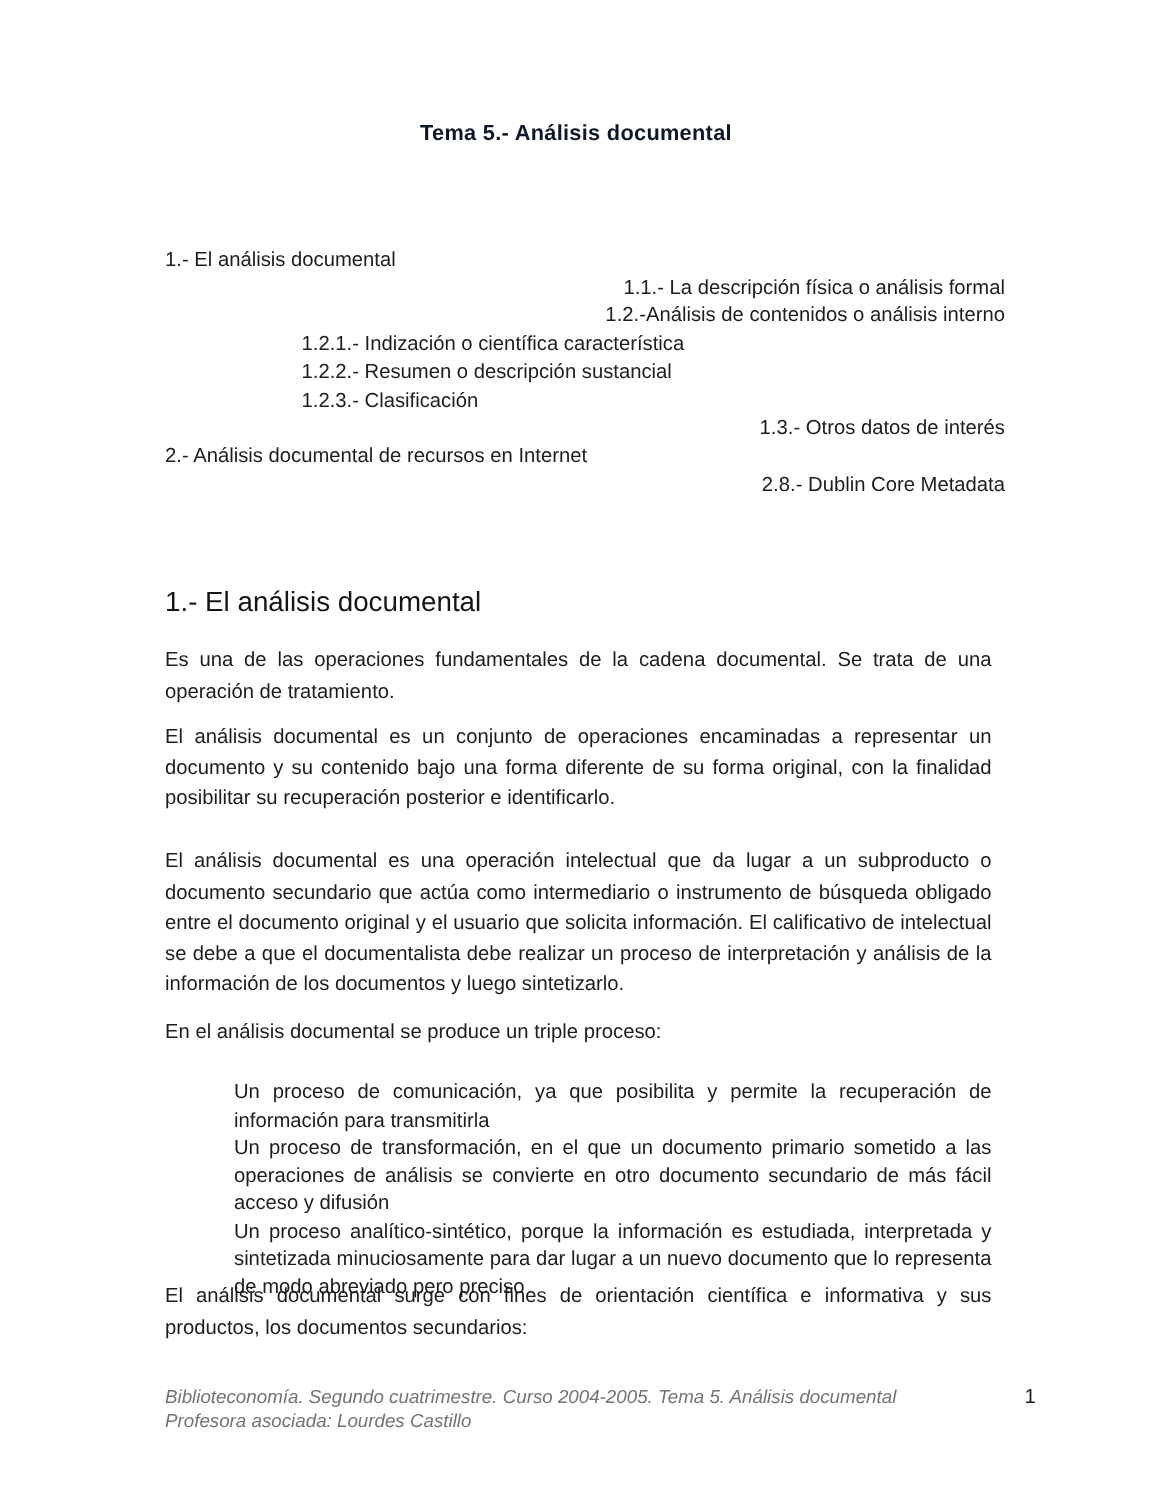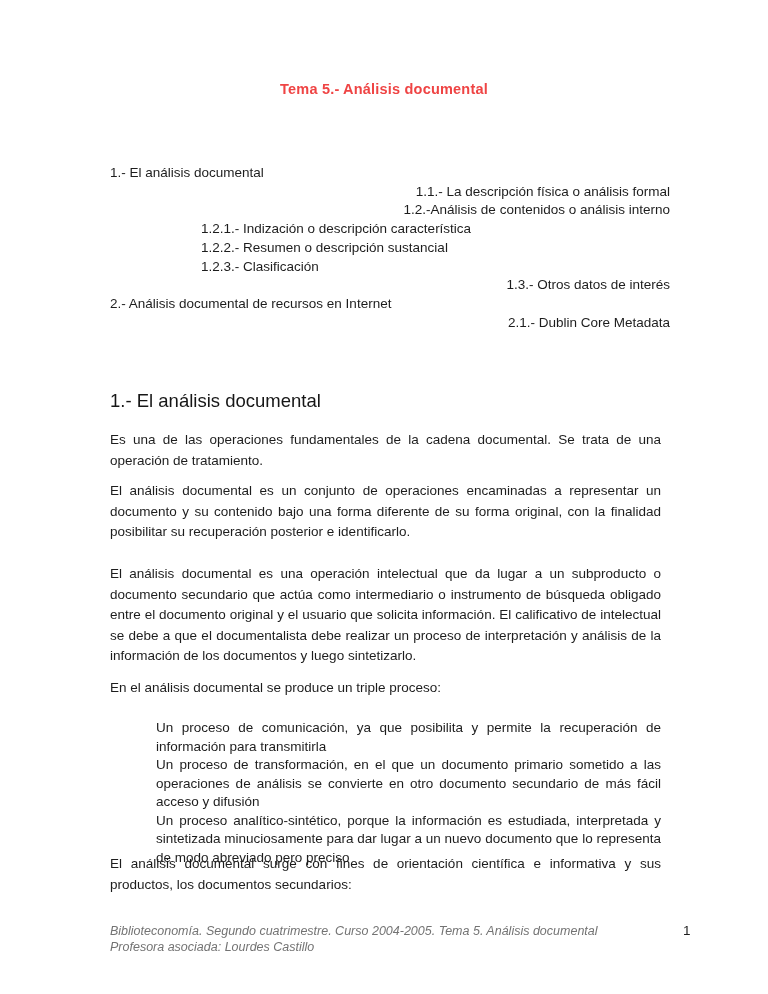--- a/index.html
+++ b/index.html
@@ -19,21 +19,21 @@
   }
   .doc-title {
     position: absolute;
     top: 81px;
     left: 0;
     width: 768px;
     text-align: center;
     font-size: 14.5px;
     font-weight: 700;
     letter-spacing: 0.2px;
-    color: #ef4444;
+    color: #0f172a;
   }
   .toc {
     position: absolute;
     top: 164px;
     left: 110px;
     width: 560px;
     font-size: 13.5px;
     line-height: 18.7px;
     white-space: nowrap;
   }
@@ -108,26 +108,26 @@
 <body>
 
 <div class="page">
 
   <div class="doc-title">Tema 5.- Análisis documental</div>
 
   <div class="toc">
     <div class="toc-line lvl1">1.- El análisis documental</div>
     <div class="toc-line lvl2">1.1.- La descripción física o análisis formal</div>
     <div class="toc-line lvl2">1.2.-Análisis de contenidos o análisis interno</div>
-    <div class="toc-line lvl3">1.2.1.- Indización o descripción característica</div>
+    <div class="toc-line lvl3">1.2.1.- Indización o científica característica</div>
     <div class="toc-line lvl3">1.2.2.- Resumen o descripción sustancial</div>
     <div class="toc-line lvl3">1.2.3.- Clasificación</div>
     <div class="toc-line lvl2">1.3.- Otros datos de interés</div>
     <div class="toc-line lvl1">2.- Análisis documental de recursos en Internet</div>
-    <div class="toc-line lvl2">2.1.- Dublin Core Metadata</div>
+    <div class="toc-line lvl2">2.8.- Dublin Core Metadata</div>
   </div>
 
   <div class="section-heading">1.- El análisis documental</div>
 
   <div class="para para-1">Es una de las operaciones fundamentales de la cadena documental. Se trata de una operación de tratamiento.</div>
   <div class="para para-2">El análisis documental es un conjunto de operaciones encaminadas a representar un documento y su contenido bajo una forma diferente de su forma original, con la finalidad posibilitar su recuperación posterior e identificarlo.</div>
   <div class="para para-3">El análisis documental es una operación intelectual que da lugar a un subproducto o documento secundario que actúa como intermediario o instrumento de búsqueda obligado entre el documento original y el usuario que solicita información. El calificativo de intelectual se debe a que el documentalista debe realizar un proceso de interpretación y análisis de la información de los documentos y luego sintetizarlo.</div>
 
   <div class="process-intro">En el análisis documental se produce un triple proceso:</div>
 

